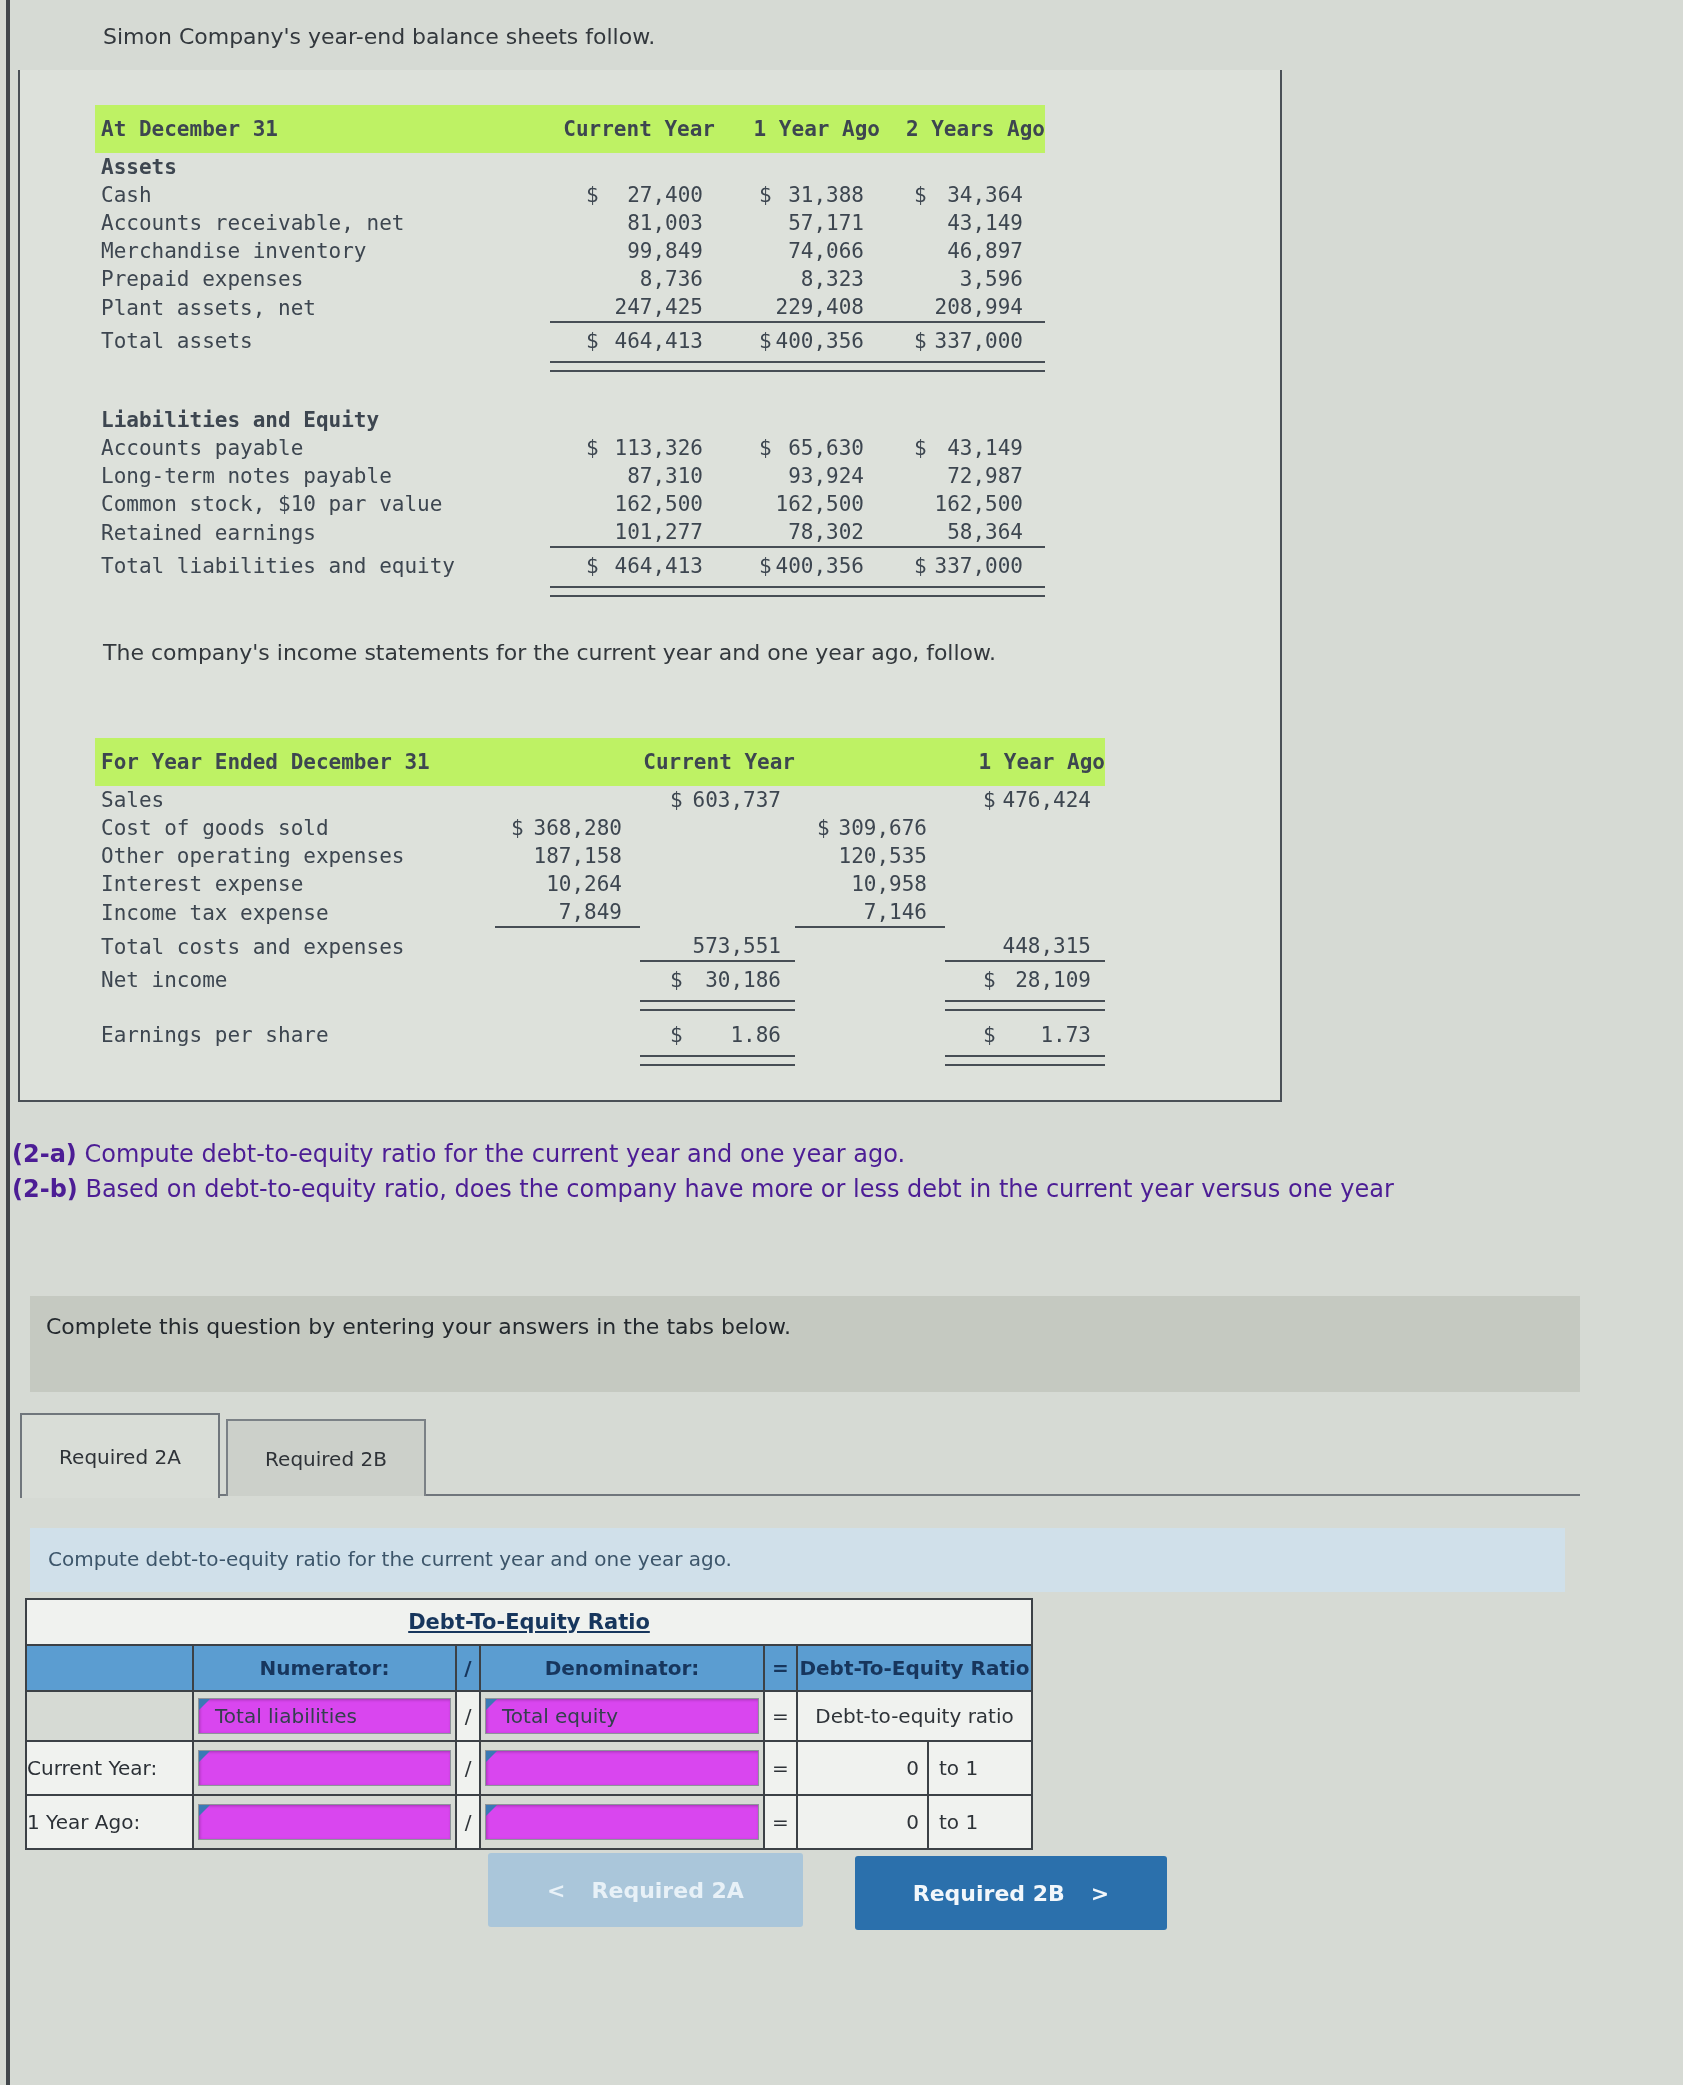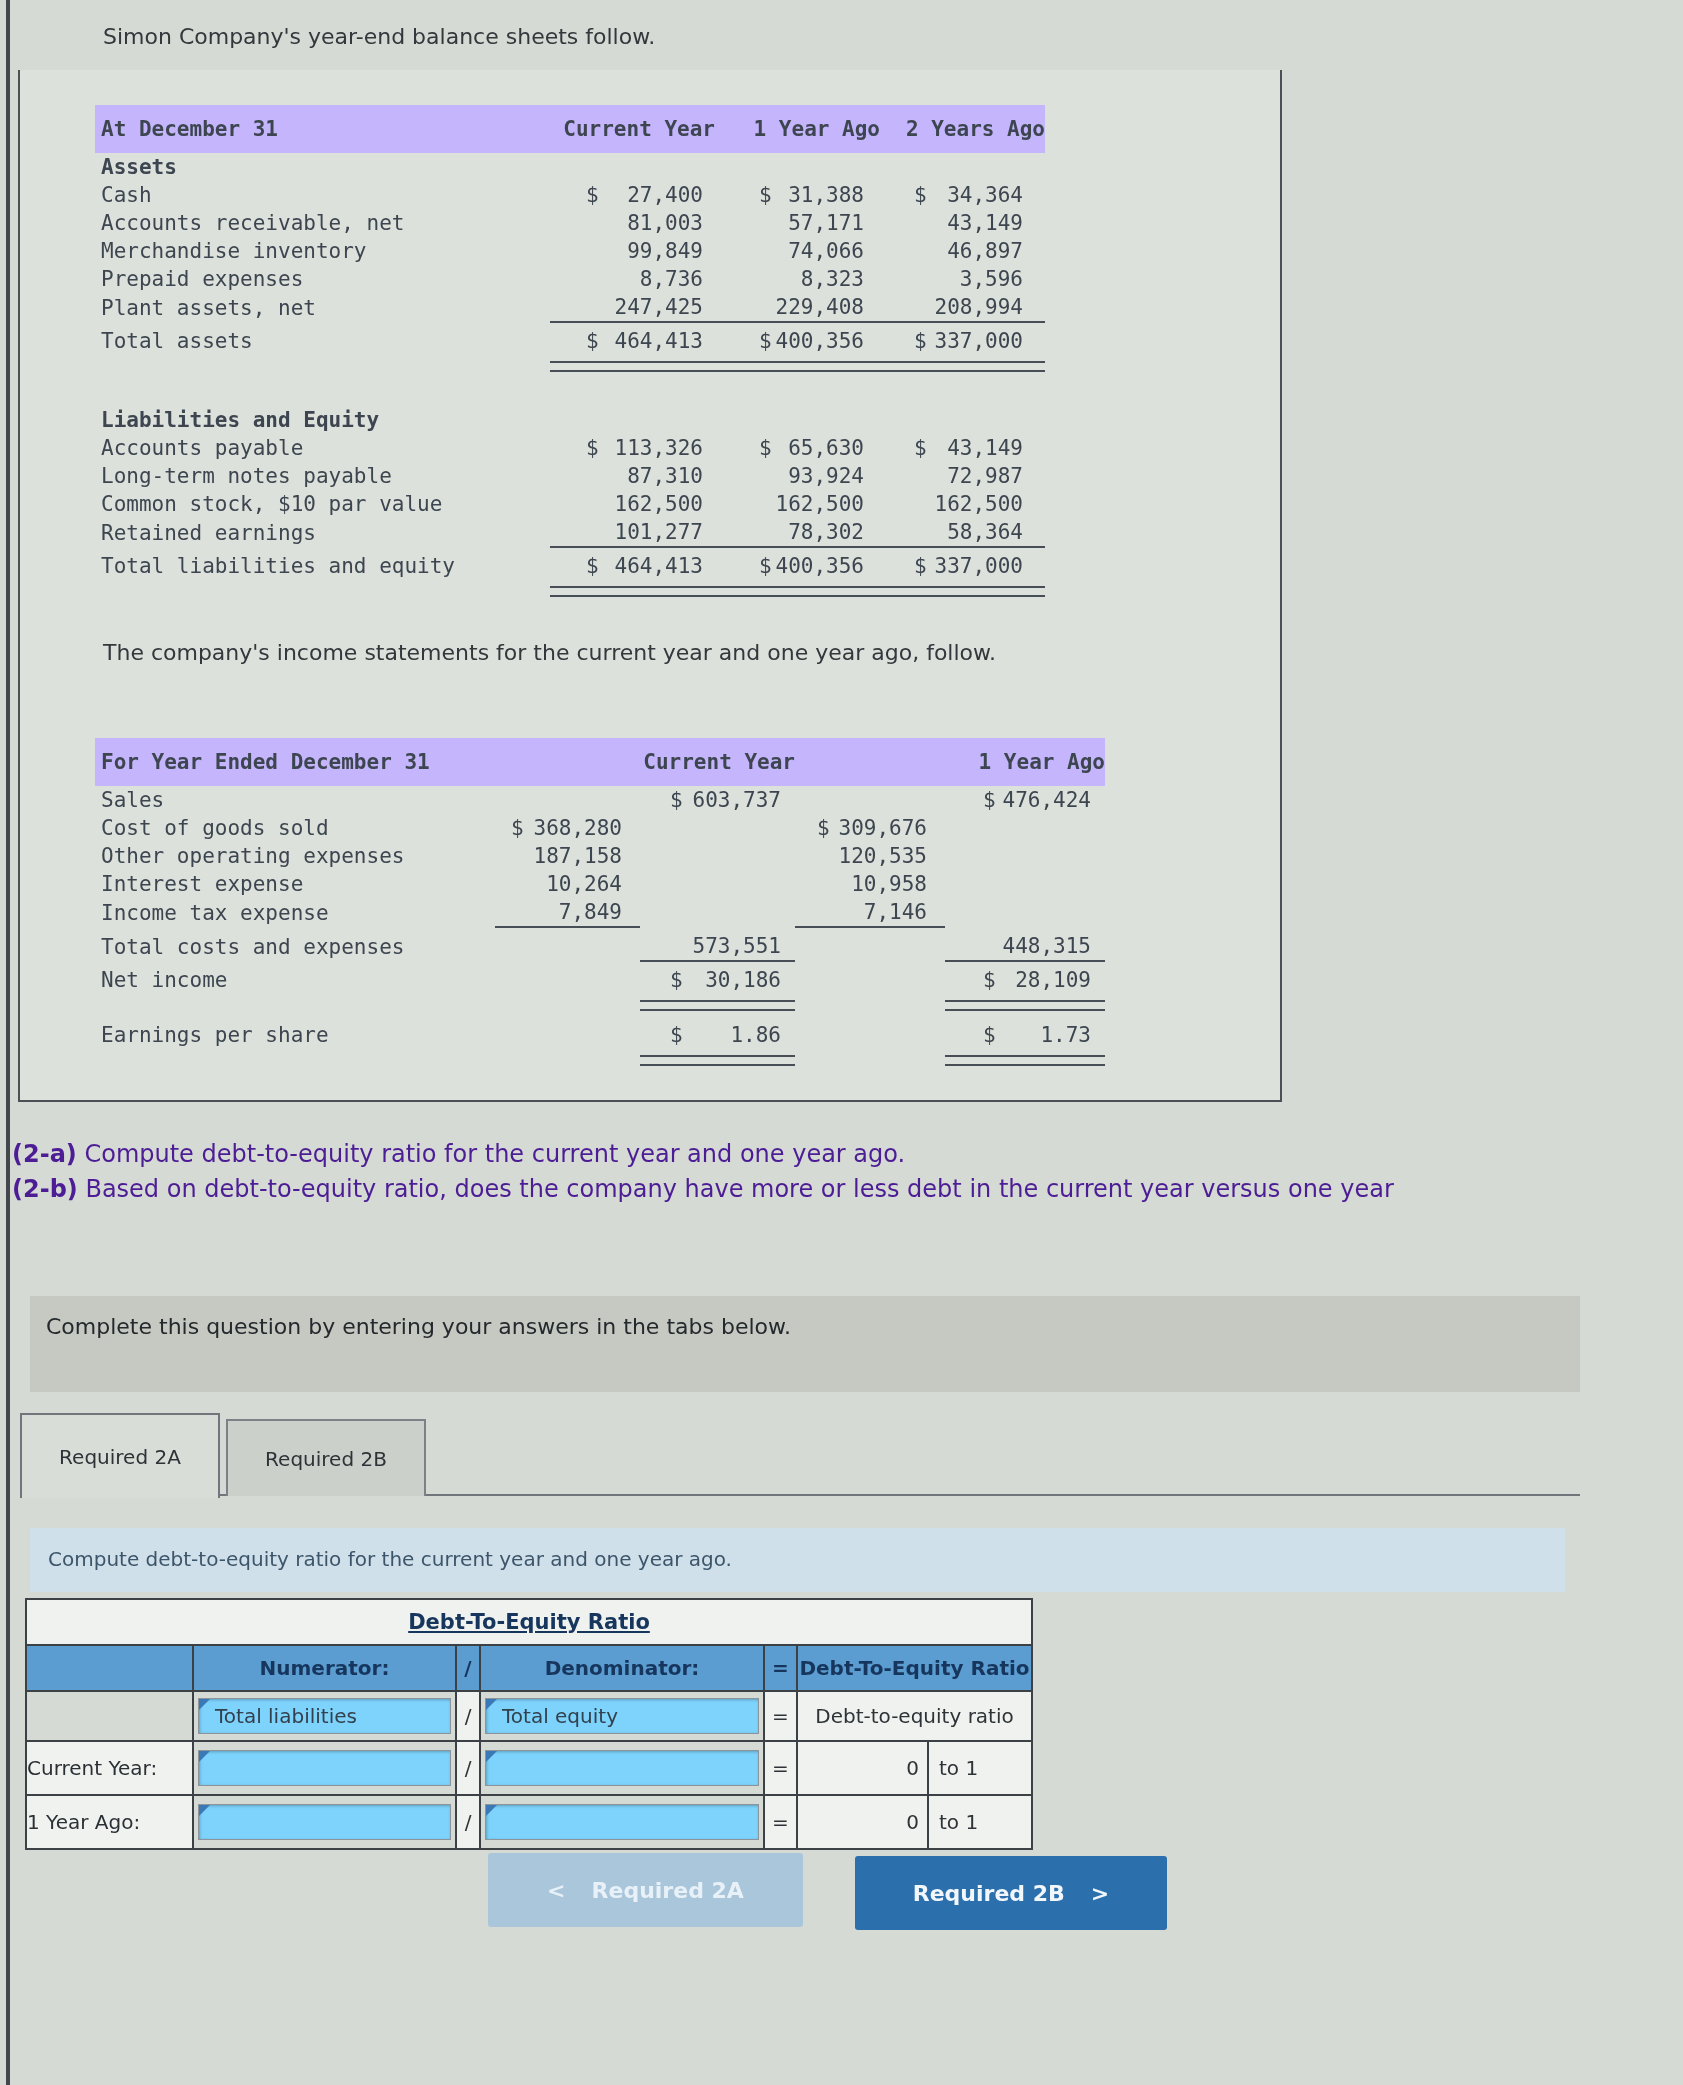--- a/index.html
+++ b/index.html
@@ -9,21 +9,21 @@
 
   .intro{position:absolute;left:103px;top:24px;font-size:22px;color:#33383d;}
   .panel{position:absolute;left:18px;top:70px;width:1260px;height:1030px;background:#dde1db;
          border:2px solid #4a5056;border-top:none;}
 
   
   table.fin{position:absolute;border-collapse:collapse;table-layout:fixed;
             font-family:"DejaVu Sans Mono","Liberation Mono",monospace;
             font-size:21px;color:#3d4650;}
   table.fin td{padding:0;height:28px;vertical-align:middle;white-space:nowrap;overflow:hidden;}
-  table.fin td.hdr{background:#c4b5fd;height:48px;font-weight:bold;}
+  table.fin td.hdr{background:#bef264;height:48px;font-weight:bold;}
   table.fin td.lab{padding-left:6px;}
   table.fin td.c{text-align:right;}
   table.fin td.sec{font-weight:bold;padding-left:6px;}
   td.m{display:table-cell;}
   td.m .w{display:flex;justify-content:space-between;align-items:center;}
   
   .bs .c2 .w{padding-left:36px;padding-right:12px;}
   .bs .c3 .w{padding-left:44px;padding-right:16px;}
   .bs .c4 .w{padding-left:34px;padding-right:22px;}
   
@@ -62,21 +62,21 @@
            font-size:20px;color:#2e3338;}
   table.rt td{border:2px solid #3c4146;padding:0;vertical-align:middle;background:#f0f2ef;overflow:hidden;}
   table.rt td.gray{background:#d6dad4;}
   table.rt tr.trow td{height:44px;}
   table.rt tr.hrow td{height:44px;background:#5b9dd1;color:#17365d;font-weight:bold;text-align:center;}
   table.rt tr.frow td{height:46px;}
   table.rt tr.drow td{height:52px;}
   .rt-title{font-size:21px;font-weight:bold;color:#17365d;text-decoration:underline;text-align:center;background:#5b9dd1;}
   .lblcell{padding-left:8px;font-weight:normal;color:#2b3036;background:#d6dad4;}
   .ccell{text-align:center;}
-  .box{position:relative;margin:6px 4px;height:34px;background:#7dd3fc;border:1px solid #8d949a;
+  .box{position:relative;margin:6px 4px;height:34px;background:#d946ef;border:1px solid #8d949a;
        box-shadow:inset 1px 1px 3px rgba(0,0,0,0.25);display:flex;align-items:center;}
   .box .txt{padding-left:16px;font-size:20px;color:#33404d;}
   .tri{position:absolute;left:0;top:0;width:0;height:0;border-top:11px solid #3a79b5;border-right:11px solid transparent;}
   .box input{position:absolute;left:0;top:0;width:100%;height:100%;border:none;background:transparent;
              font-size:20px;padding-left:14px;outline:none;font-family:"DejaVu Sans",sans-serif;box-sizing:border-box;}
   .ratio-split{display:flex;align-items:stretch;height:100%;}
   .rv{flex:1;display:flex;align-items:center;justify-content:flex-end;padding-right:8px;border-right:2px solid #3c4146;}
   .rs{width:92px;display:flex;align-items:center;padding-left:10px;}
 
   

